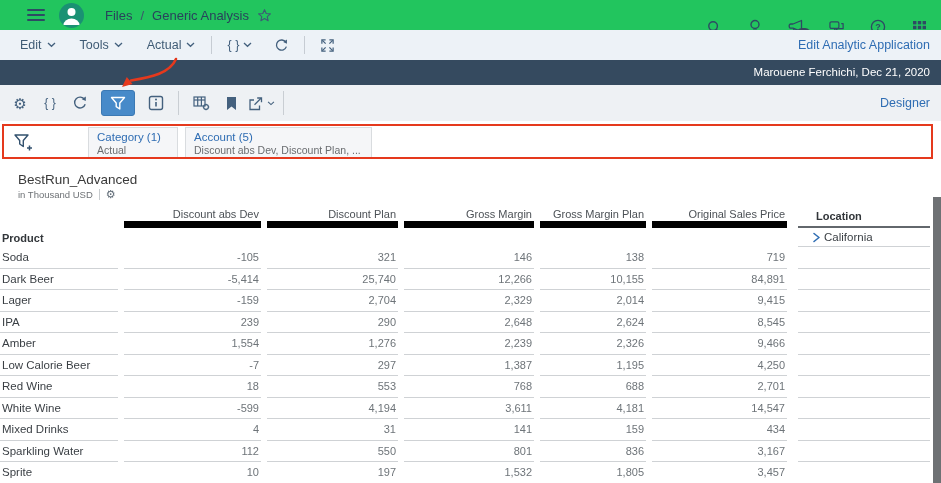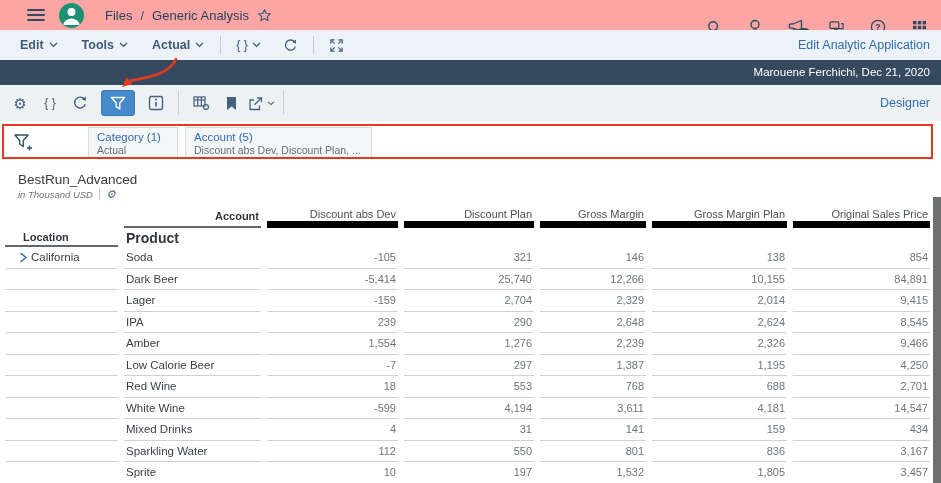--- a/index.html
+++ b/index.html
@@ -1,39 +1,39 @@
 <!DOCTYPE html>
 <html><head>
 <meta charset="utf-8">
 <style>
   * { margin:0; padding:0; box-sizing:border-box; }
   html,body { width:941px; height:483px; overflow:hidden; }
   body { font-family:"Liberation Sans", sans-serif; background:#fff; }
   #app { position:relative; width:941px; height:483px; background:#fff; overflow:hidden; }
 
   
-  .topbar { position:absolute; left:0; top:0; width:941px; height:30px; background:#fca5a5;
+  .topbar { position:absolute; left:0; top:0; width:941px; height:30px; background:#22c55e;
             display:flex; align-items:center; }
   .hamburger { margin-left:27px; width:18px; height:12px; display:flex; flex-direction:column;
                justify-content:space-between; cursor:pointer; }
   .hamburger span { display:block; height:2px; background:#2e4a63; border-radius:1px; }
   .avatar { margin-left:14px; width:25px; height:25px; border-radius:50%; background:#1a9173;
             position:relative; overflow:hidden; flex:0 0 auto; }
   .breadcrumb { margin-left:21px; font-size:13px; color:#29425c; display:flex; gap:8px; align-items:center; }
   .breadcrumb .sep { color:#3d536b; }
   .top-icons { position:absolute; right:14px; top:12px; height:30px; display:flex; align-items:center; gap:25px; }
   .top-icons .ticon { position:relative; width:16px; height:16px; display:flex; align-items:center; justify-content:center; cursor:pointer; }
   .badge { position:absolute; left:8px; top:9px; min-width:15px; height:12px; padding:0 3px; border-radius:7px;
            background:#36495c; color:#fff; font-size:8.5px; line-height:12px; text-align:center; font-weight:bold; }
   .star { margin-left:8px; display:flex; align-items:center; }
 
   
   .menubar { position:absolute; left:0; top:30px; width:941px; height:30px; background:#edf2f7;
              display:flex; align-items:center; font-size:12.5px; color:#3f5b75; }
-  .menu-item { display:flex; align-items:center; gap:5px; padding:0 12px; height:100%; cursor:pointer;font-weight:bold; }
+  .menu-item { display:flex; align-items:center; gap:5px; padding:0 12px; height:100%; cursor:pointer; }
   .menu-item:first-child { padding-left:20px; }
   .vdiv { width:1px; height:18px; background:#c6ccd3; margin:0 4px; }
   .menubar .icon-btn { padding:0 11px; display:flex; align-items:center; gap:4px; cursor:pointer; color:#44617e; }
   .menubar .right-link { position:absolute; right:11px; color:#2f6db3; cursor:pointer; }
 
   
   .darkbar { position:absolute; left:0; top:60px; width:941px; height:25px; background:#354a5f; }
   .darkbar .who { position:absolute; right:11px; top:0; line-height:25px; color:#fff; font-size:11.5px; }
 
   
@@ -59,38 +59,38 @@
   .token { position:absolute; top:6px; height:32px; background:#f5f6f8; border:1px solid #d9dcdf;
            padding:2px 10px 0 8px; cursor:pointer; }
   .token .t-title { font-size:11.5px; color:#2f6db3; line-height:14px; }
   .token .t-sub { font-size:10.5px; color:#6a6d70; line-height:13px; }
   .token.cat { left:88px; width:90px; }
   .token.acct { left:185px; min-width:148px; }
 
   
   .widget-title { position:absolute; left:18px; top:172px; }
   .widget-title .wt { font-size:13.5px; color:#3a3a3a; }
-  .wt-sub { display:flex; align-items:center; gap:6px; margin-top:2px;font-style:italic; }
+  .wt-sub { display:flex; align-items:center; gap:6px; margin-top:2px; }
   .wt-sub .unit { font-size:9.5px; color:#6e7276; }
   .wt-sub .div { width:1px; height:11px; background:#c8cccf; }
   .wt-sub .wgear { font-size:11px; color:#5f6b76; cursor:pointer; line-height:1; }
 
   .pivot { position:absolute; left:0; top:206px; width:934px;
            display:grid;
            grid-template-columns:118px 137px 131px 130px 106px 135px 137px;
            column-gap:6px;
            grid-template-rows:22px 19px repeat(11, 21.5px); }
   .cell { display:flex; align-items:center; overflow:hidden; white-space:nowrap; }
   .cell.h-acct { justify-content:flex-end; font-weight:bold; font-size:11px; color:#32363a;
                  border-bottom:2px solid #62676c; padding-right:2px; }
   .cell.h-meas { justify-content:flex-end; font-size:11px; color:#4c5156;
                  border-bottom:7px solid #000000; padding-right:2px; }
   .cell.h-loc { font-weight:bold; font-size:11px; color:#32363a; padding-left:18px;
                 border-bottom:2px solid #62676c; margin-left:5px; }
-  .cell.h-prod { font-weight:bold; font-size:14px; color:#32363a; padding-left:2px; }
+  .cell.h-prod { font-weight:bold; font-size:11px; color:#32363a; padding-left:2px; }
   .cell.loc { border-bottom:1px solid #cfd2d5; margin-left:5px; padding-left:13px; gap:2px;
               font-size:11.5px; color:#3a3f44; }
   .cell.prod { border-bottom:1px solid #cfd2d5; font-size:11.5px; color:#3a3f44; padding-left:2px; }
   .cell.val { border-bottom:1px solid #cfd2d5; justify-content:flex-end; font-size:11px;
               color:#6e7479; padding-right:2px; }
 
   .scrollbar { position:absolute; left:933px; top:197px; width:8px; height:286px; background:#6e7174; }
 </style>
 </head>
 <body>
@@ -314,21 +314,20 @@
     <div class="wt">BestRun_Advanced</div>
     <div class="wt-sub">
       <span class="unit">in Thousand USD</span>
       <span class="div"></span>
       <span class="wgear">⚙</span>
     </div>
   </div>
 
   <div class="pivot">
       <div class="cell"></div>
-      <div class="cell h-acct">Account</div>
       <div class="cell h-meas">Discount abs Dev</div>
       <div class="cell h-meas">Discount Plan</div>
       <div class="cell h-meas">Gross Margin</div>
       <div class="cell h-meas">Gross Margin Plan</div>
       <div class="cell h-meas">Original Sales Price</div>
       <div class="cell h-loc">Location</div>
       <div class="cell h-prod">Product</div>
       <div class="cell"></div>
       <div class="cell"></div>
       <div class="cell"></div>
@@ -338,21 +337,21 @@
         <svg width="11" height="11" viewBox="0 0 11 11">
           <polyline points="3,1.5 8,5.5 3,9.5" fill="none" stroke="#2f6db3" stroke-width="1.6" stroke-linejoin="round" stroke-linecap="round"></polyline>
         </svg>
         <span>California</span>
       </div>
       <div class="cell prod">Soda</div>
       <div class="cell val">-105</div>
       <div class="cell val">321</div>
       <div class="cell val">146</div>
       <div class="cell val">138</div>
-      <div class="cell val">854</div>
+      <div class="cell val">719</div>
       <div class="cell loc"></div>
       <div class="cell prod">Dark Beer</div>
       <div class="cell val">-5,414</div>
       <div class="cell val">25,740</div>
       <div class="cell val">12,266</div>
       <div class="cell val">10,155</div>
       <div class="cell val">84,891</div>
       <div class="cell loc"></div>
       <div class="cell prod">Lager</div>
       <div class="cell val">-159</div>

